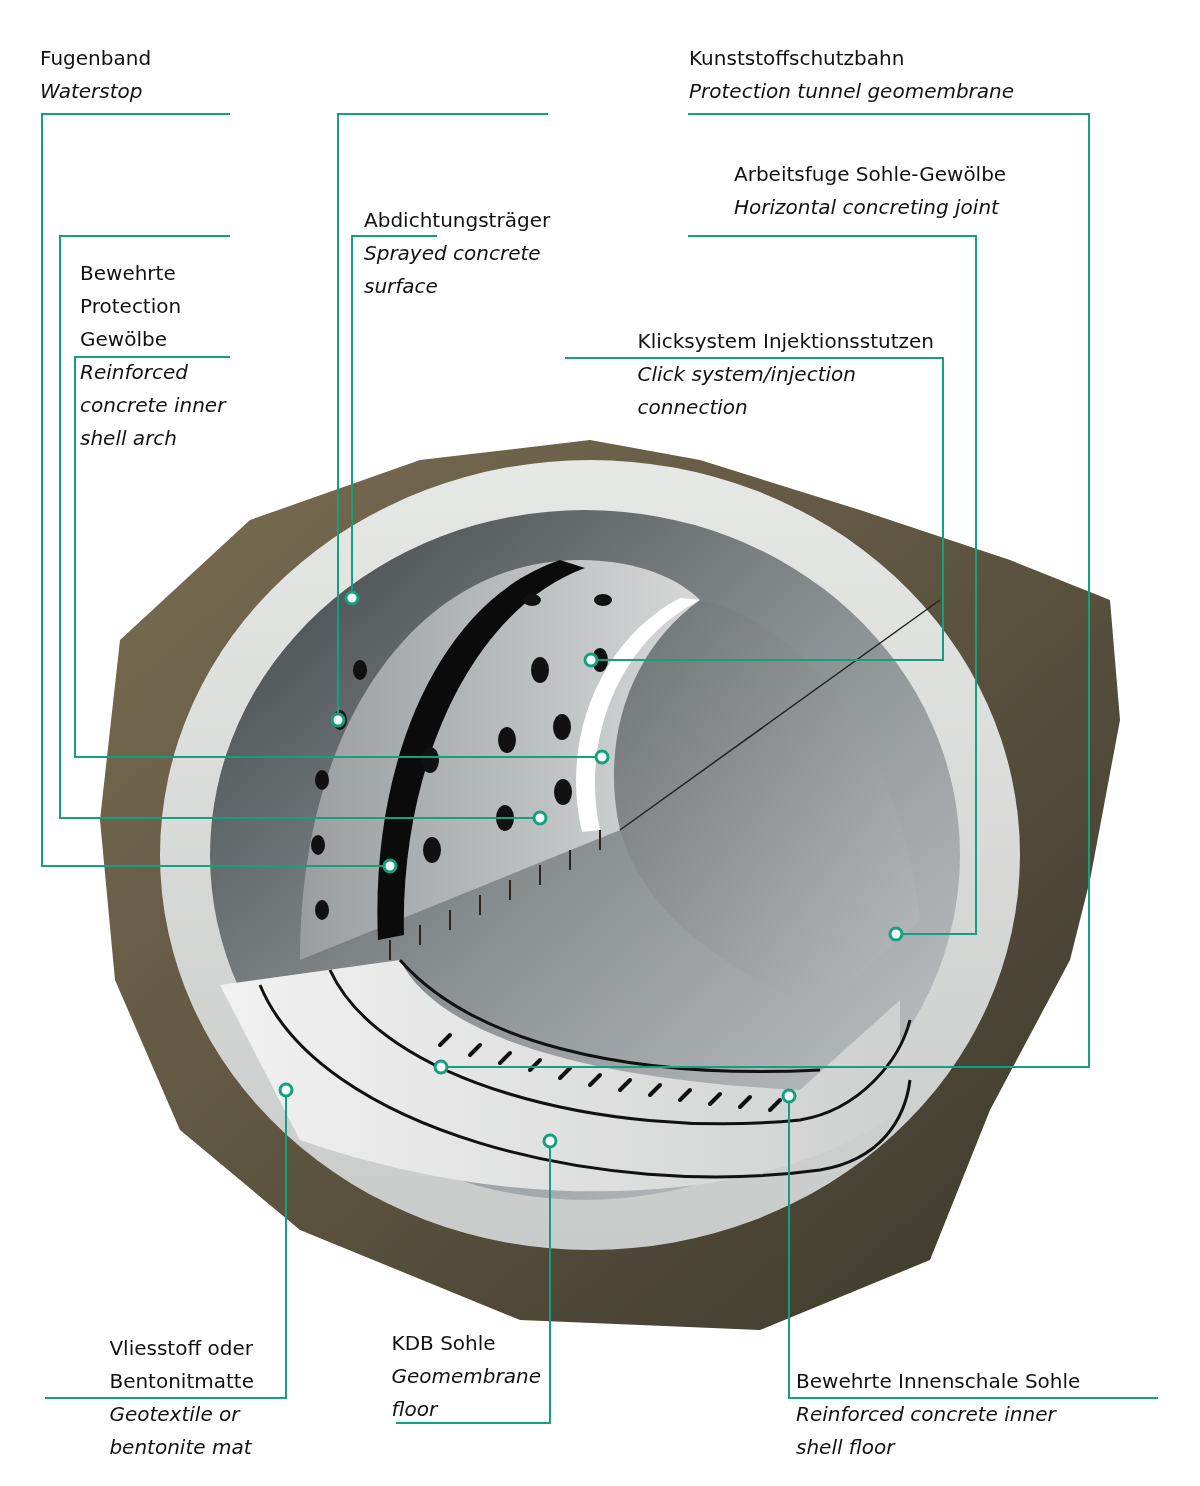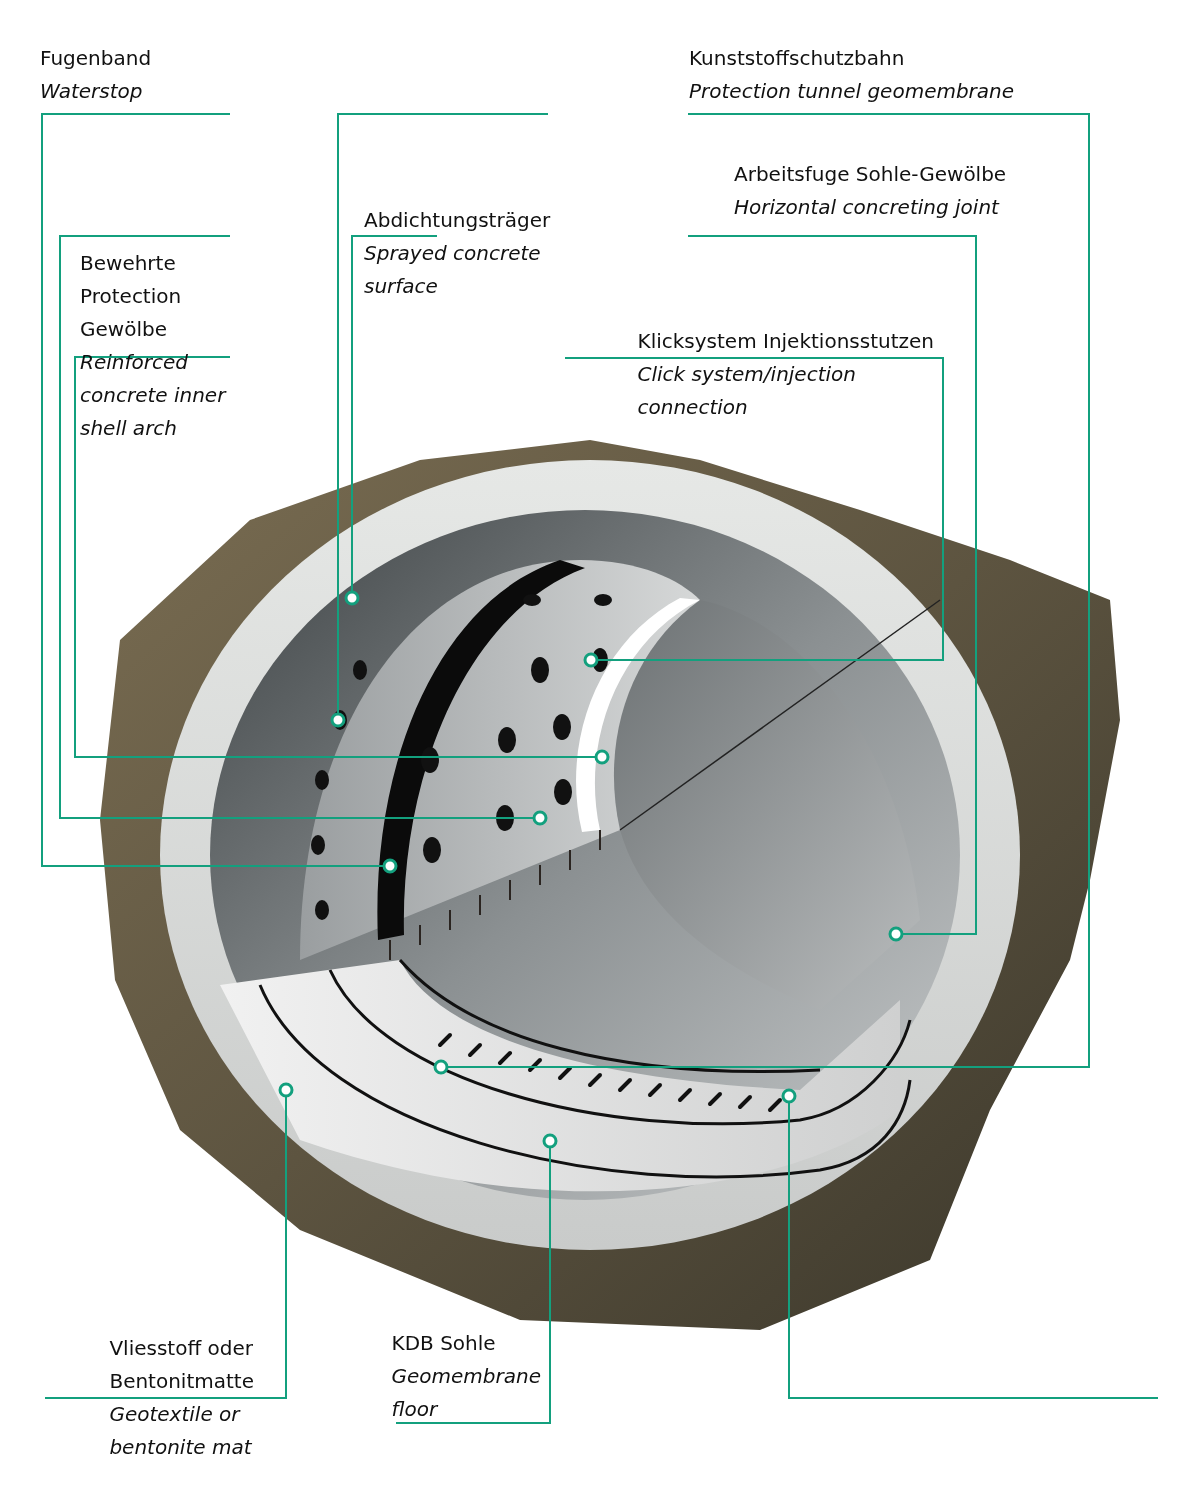--- a/index.html
+++ b/index.html
@@ -166,21 +166,21 @@
     <span class="de">Abdichtungsträger</span>
     <span class="en">Sprayed concrete</span>
     <span class="en">surface</span>
   </div>
 
   <div class="lbl" style="left:689px;top:158px;margin-left:45px;">
     <span class="de">Arbeitsfuge Sohle-Gewölbe</span>
     <span class="en">Horizontal concreting joint</span>
   </div>
 
-  <div class="lbl" style="left:80px;top:247px;">
+  <div class="lbl" style="left:80px;top:257px;">
     <span class="de">Bewehrte</span>
     <span class="de">Protection</span>
     <span class="de">Gewölbe</span>
     <span class="en">Reinforced</span>
     <span class="en">concrete inner</span>
     <span class="en">shell arch</span>
   </div>
 
   <div class="lbl right" style="right:266px;top:325px;">
     <span class="de">Klicksystem Injektionsstutzen</span>
@@ -194,14 +194,19 @@
     <span class="en">Geotextile or</span>
     <span class="en">bentonite mat</span>
   </div>
 
   <div class="lbl right" style="right:659px;top:1327px;">
     <span class="de">KDB Sohle</span>
     <span class="en">Geomembrane</span>
     <span class="en">floor</span>
   </div>
 
+  <div class="lbl" style="left:796px;top:1365px;">
+    <span class="de">Bewehrte Innenschale Sohle</span>
+    <span class="en">Reinforced concrete inner</span>
+    <span class="en">shell floor</span>
+  </div>
 
 </div>
 
 </body></html>

